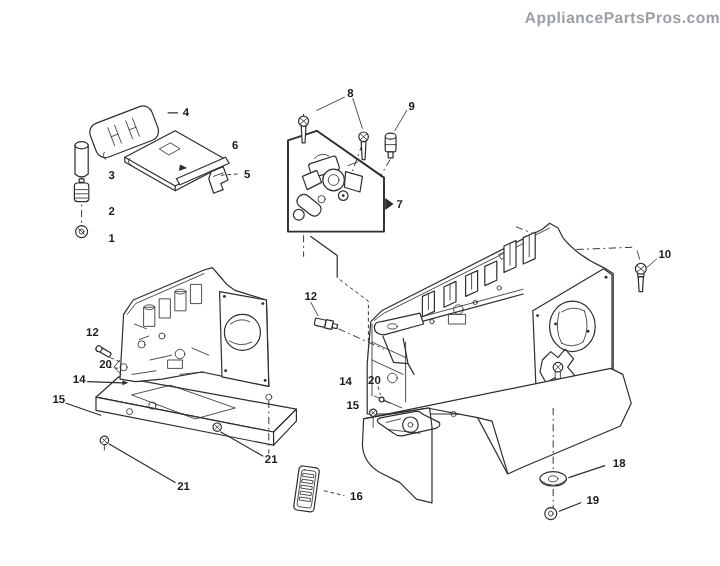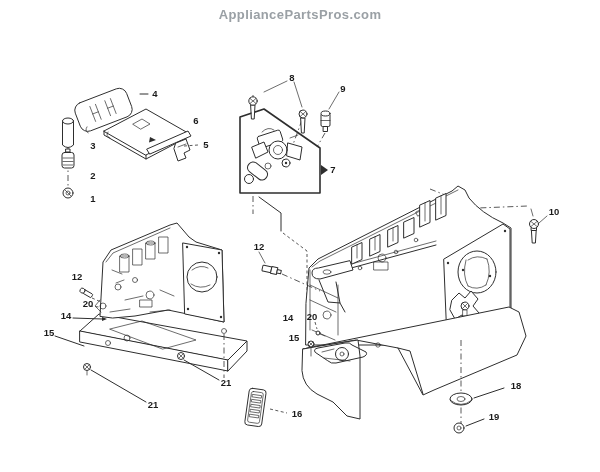--- a/index.html
+++ b/index.html
@@ -1,18 +1,18 @@
 <!DOCTYPE html>
 <html><head>
 <meta charset="utf-8">
 <style>
   html,body{margin:0;padding:0;background:#fff;}
   .stage{position:relative;width:600px;height:472px;background:#ffffff;overflow:hidden;
          font-family:"Liberation Sans",sans-serif;}
-  .site-header{position:absolute;top:7px;left:0;right:0;text-align:center;
+  .site-header{position:absolute;top:7px;left:0;right:0;text-align:right;
          color:#9aa0a5;font-size:13px;font-weight:bold;letter-spacing:.4px;}
   svg.diagram{position:absolute;top:0;left:0;}
   svg.diagram *{vector-effect:non-scaling-stroke;}
   .ln{stroke:#2e2e2e;stroke-width:1;fill:none;stroke-linejoin:round;stroke-linecap:round;}
   .lt{stroke:#2e2e2e;stroke-width:.7;fill:none;stroke-linejoin:round;stroke-linecap:round;}
   .bx{stroke:#2e2e2e;stroke-width:1.6;fill:#ffffff;stroke-linejoin:round;}
   .wf{fill:#ffffff;}
   .cdash{stroke:#2e2e2e;stroke-width:.8;fill:none;stroke-dasharray:6 3 1.5 3;}
   .ldash{stroke:#2e2e2e;stroke-width:.8;fill:none;stroke-dasharray:3 2.5;}
   .callout{font-family:"Liberation Sans",sans-serif;font-size:9.5px;font-weight:bold;

